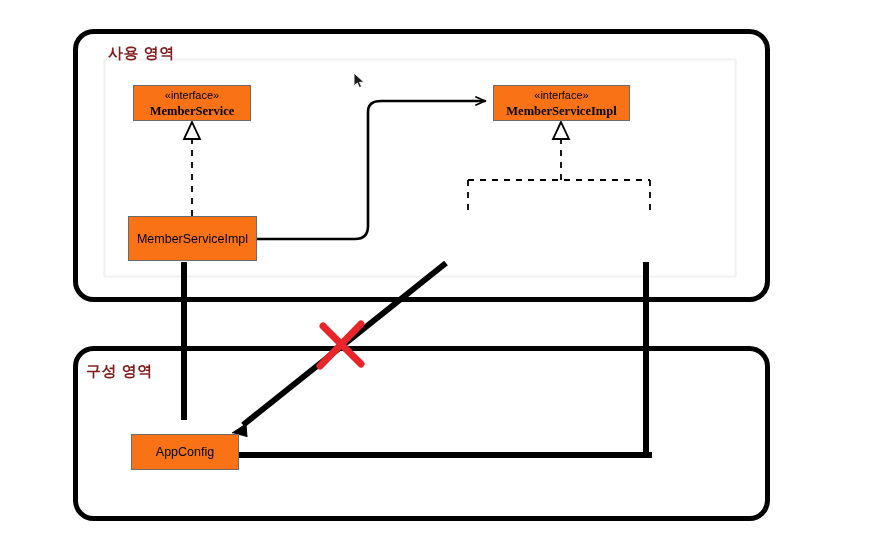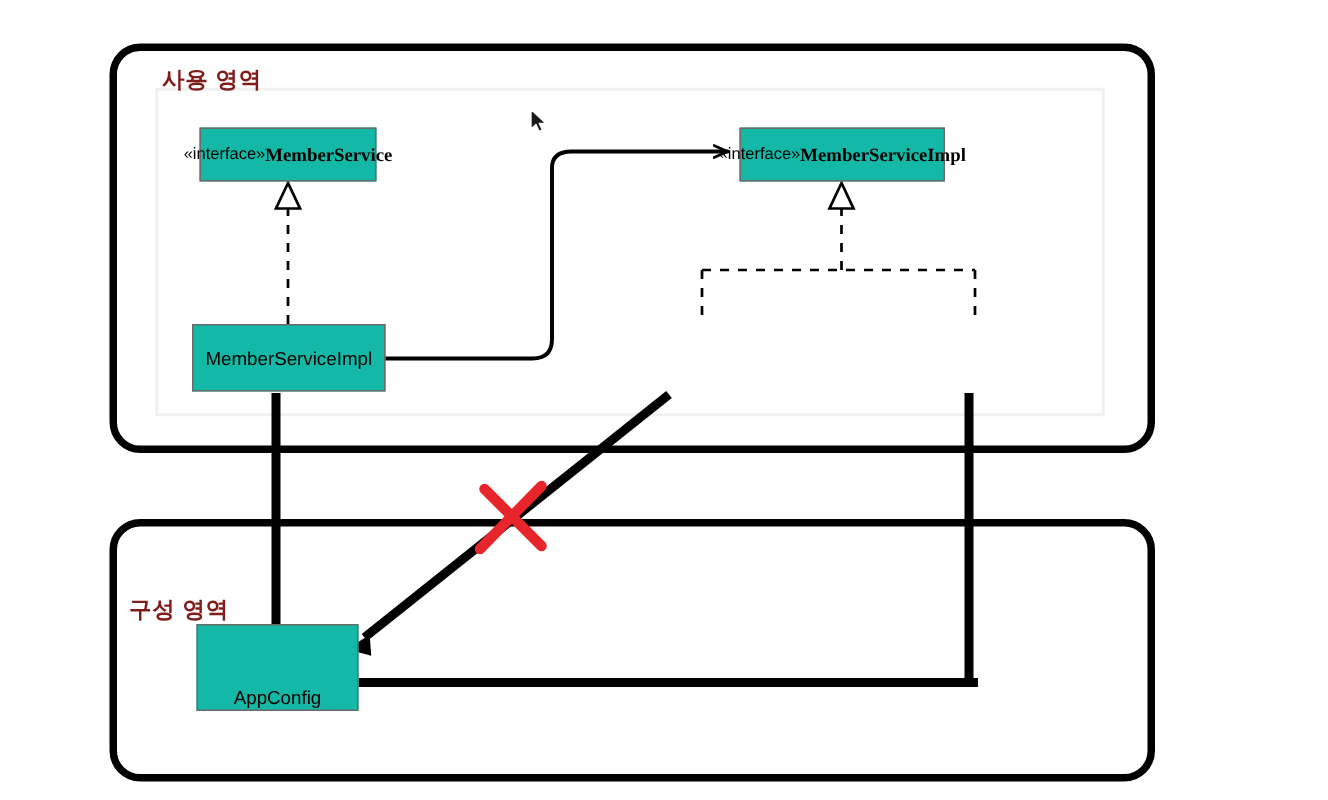--- a/index.html
+++ b/index.html
@@ -16,45 +16,45 @@
   .region-label{
     position:absolute;
     font-family:"Liberation Sans", sans-serif;
     font-size:15px;
     font-weight:bold;
     color:#7f1d1d;
     white-space:nowrap;
     letter-spacing:0.5px;
   }
   #label-usage{left:108px;top:44px;}
-  #label-config{left:86px;top:362px;margin-top:35px;}
+  #label-config{left:86px;top:362px;}
 
   .uml-box{
     position:absolute;
-    background:#14b8a6;
+    background:#f97316;
     border:1.4px solid #6b6b6b;
     box-sizing:border-box;
     display:flex;
-    flex-direction:row;
+    flex-direction:column;
     align-items:center;
     justify-content:center;
     text-align:center;
     font-family:"Liberation Sans", sans-serif;
     color:#000000;
   }
   .stereotype{font-size:11px;font-weight:normal;line-height:15px;}
   .cls-name-bold{font-size:12.5px;font-weight:bold;line-height:16px;font-family:Liberation Serif, serif;}
   .cls-name{font-size:12.5px;font-weight:normal;line-height:16px;}
 
   #box-member-service{left:133px;top:85px;width:118px;height:36px;}
   #box-member-repository{left:493px;top:85px;width:137px;height:36px;}
   #box-member-service-impl{left:128px;top:216px;width:129px;height:45px;text-align:right;}
   #box-memory-member-repository{left:388px;top:216px;width:158px;height:45px;}
   #box-db-member-repository{left:577px;top:216px;width:140px;height:45px;}
-  #box-app-config{left:131px;top:416px;width:108px;height:58px;align-items:flex-end;}
+  #box-app-config{left:131px;top:434px;width:108px;height:36px;}
 
   #cursor{position:absolute;left:353px;top:72px;width:14px;height:18px;}
 </style>
 </head>
 <body>
 
 <div id="stage">
 
   <svg id="canvas" viewBox="0 0 885 533" xmlns="http://www.w3.org/2000/svg">
     <defs>

